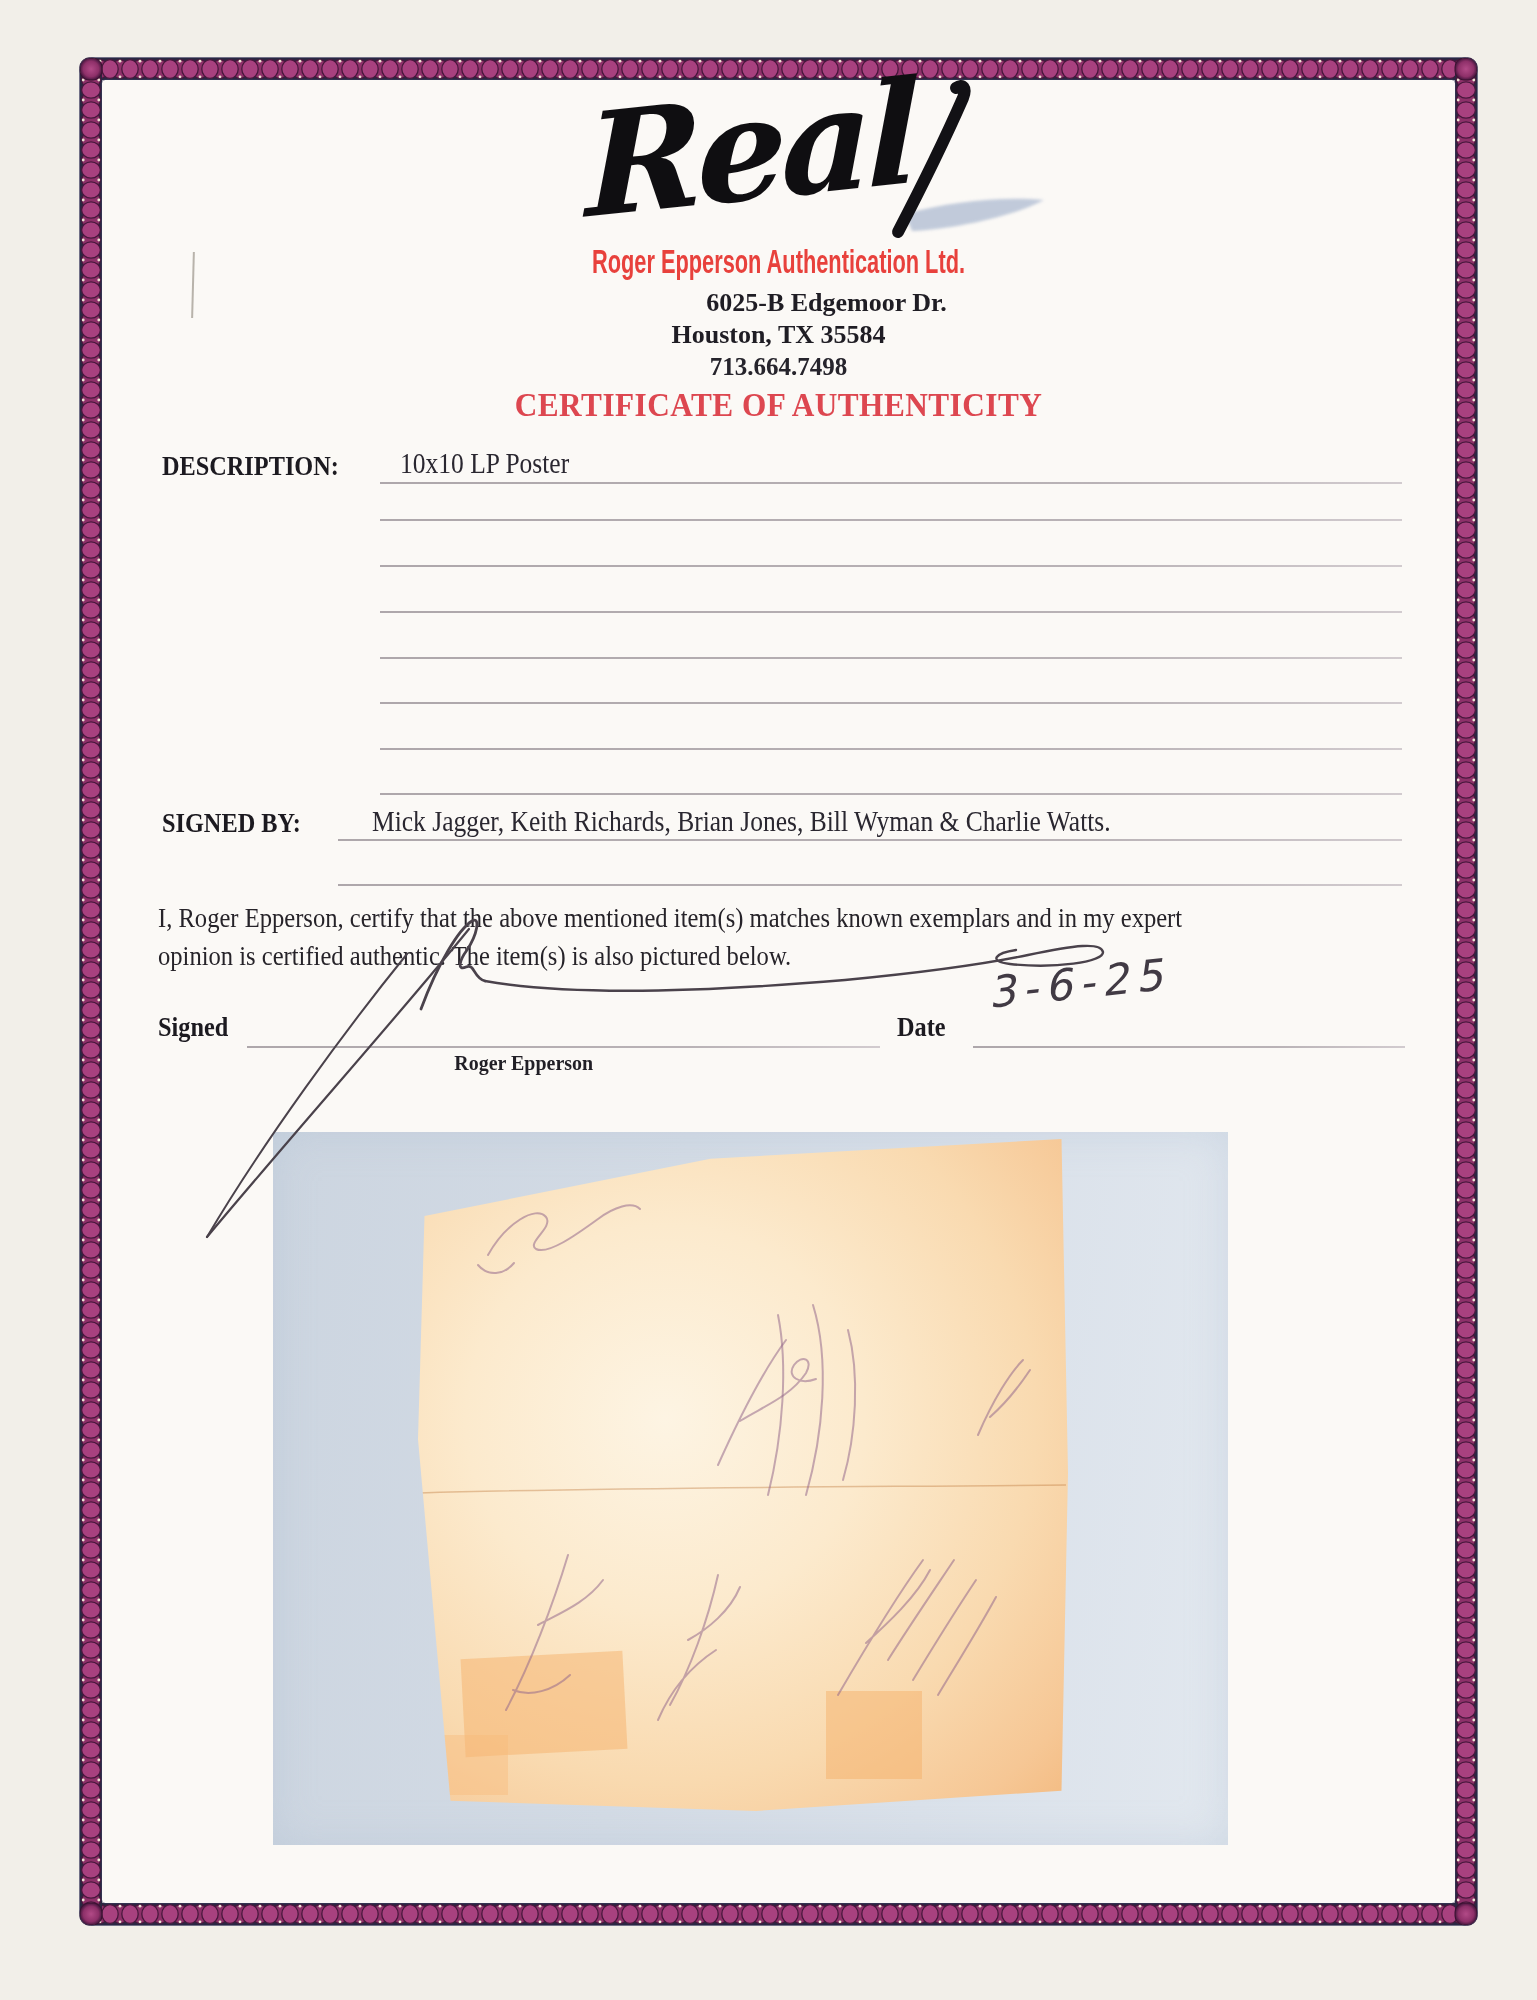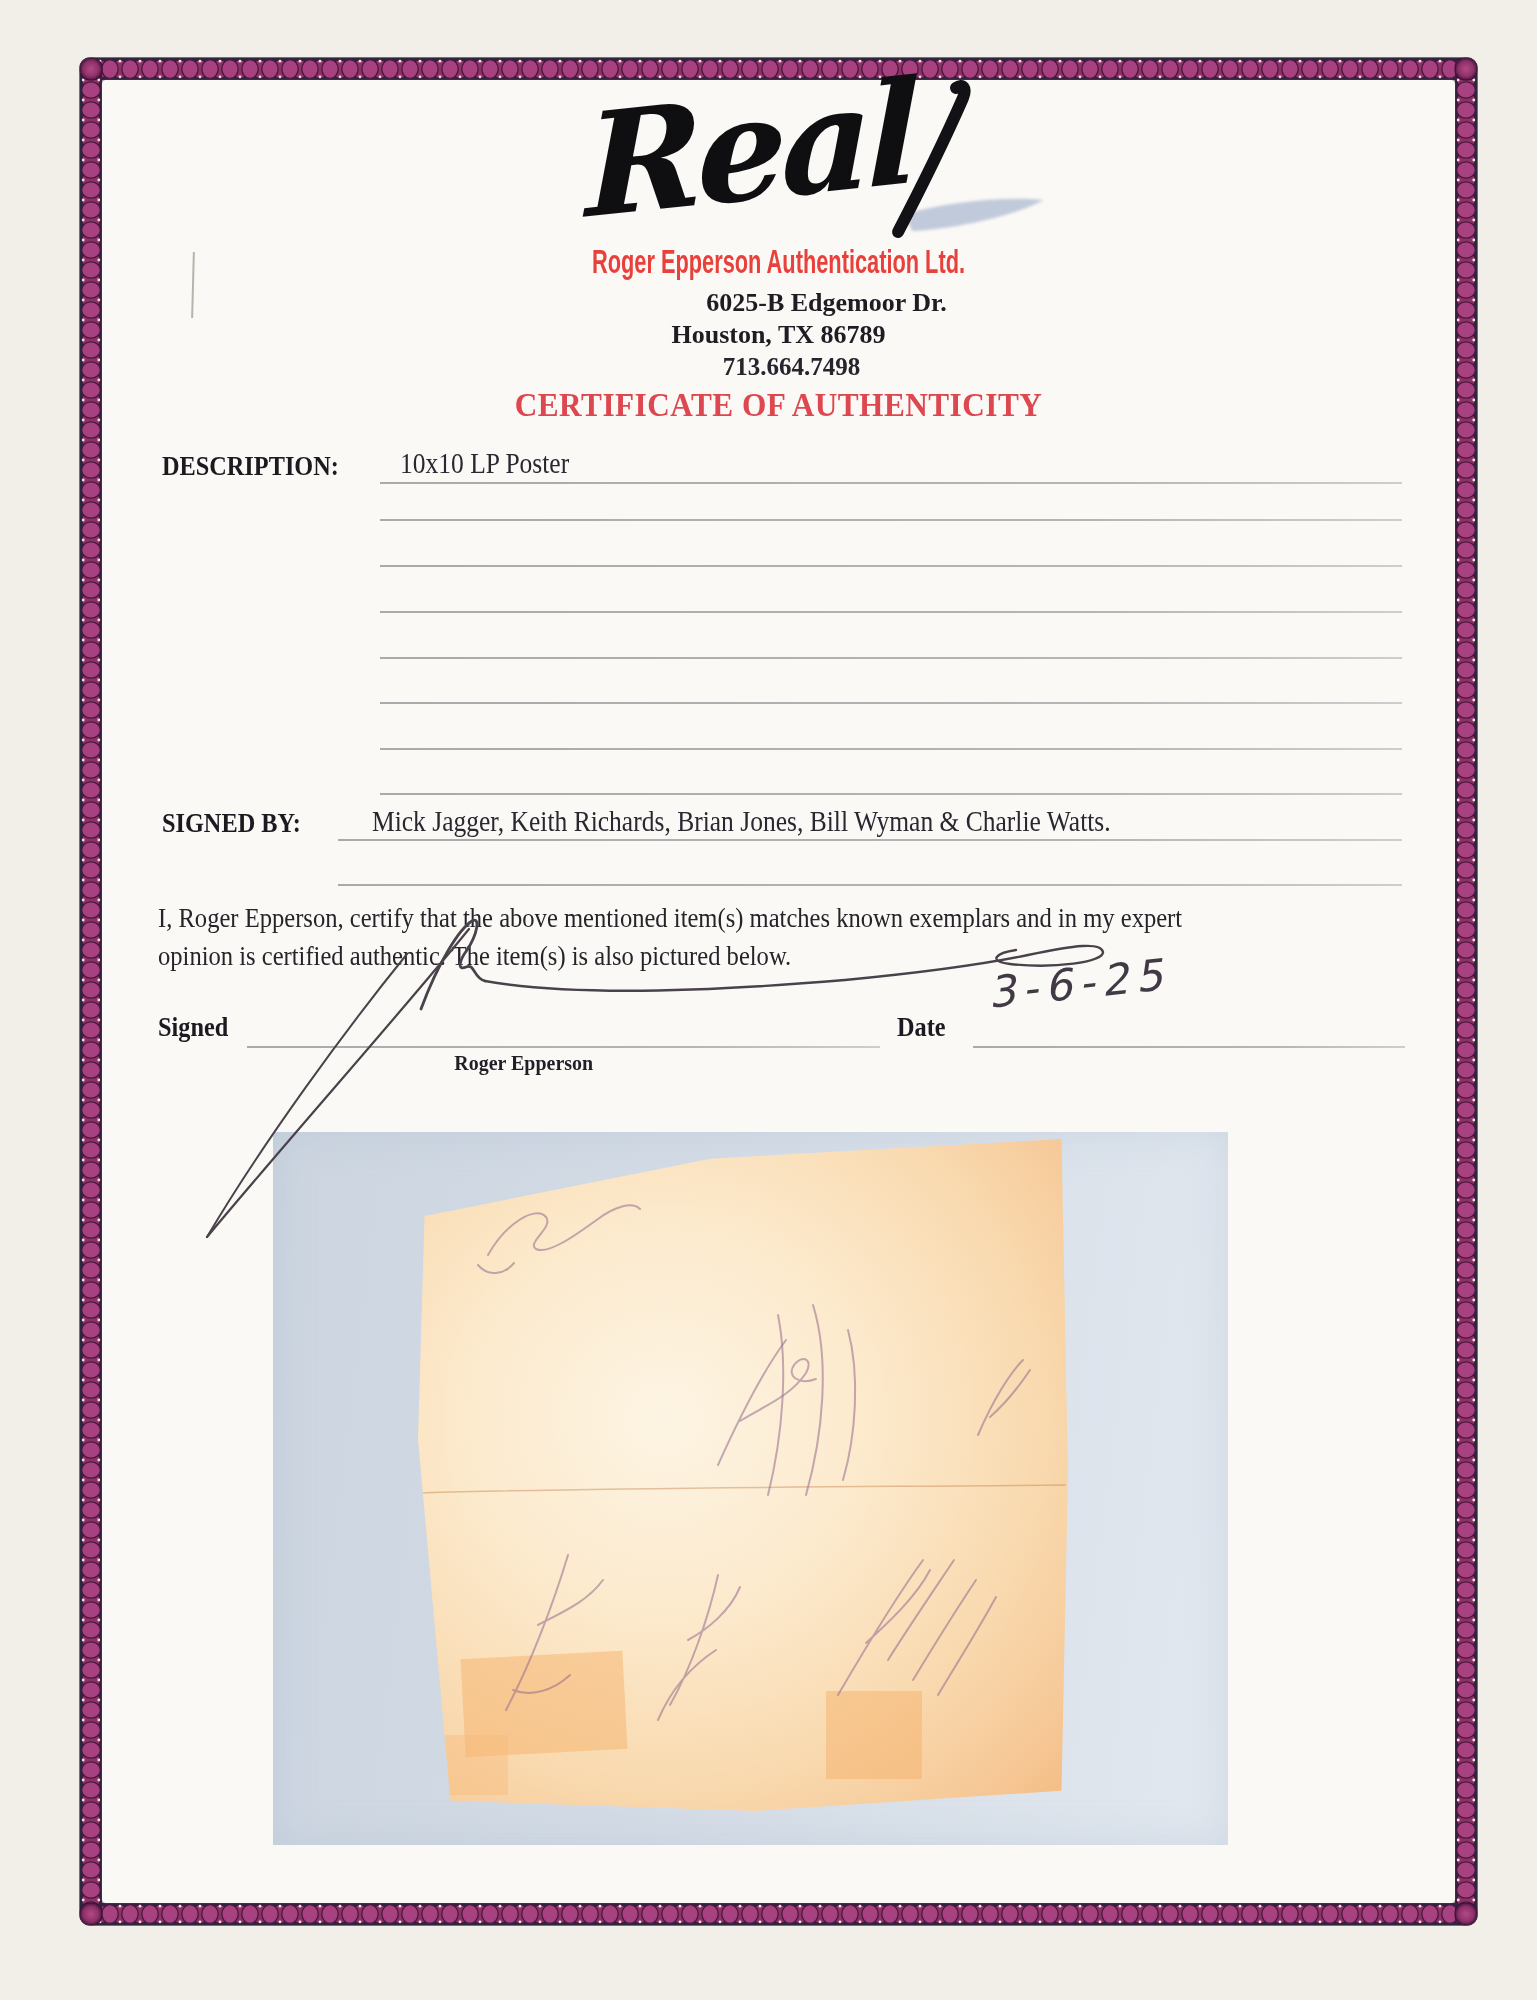--- a/index.html
+++ b/index.html
@@ -28,21 +28,21 @@
   }
   .company{
     position:absolute;left:0;top:243px;width:1353px;
     font-family:"Liberation Sans", sans-serif;font-weight:bold;
     font-size:33px;color:#e8413c;
     transform:scaleX(0.66);transform-origin:center;
     letter-spacing:0px;white-space:nowrap;
   }
   .addr1{position:absolute;left:0;top:288px;width:1353px;font-weight:bold;font-size:26px;color:#1f1d24;padding-left:48px;}
   .addr2{position:absolute;left:0;top:320px;width:1353px;font-weight:bold;font-size:26px;color:#1f1d24;}
-  .phone{position:absolute;left:0;top:353px;width:1353px;font-weight:bold;font-size:25px;color:#26242c;padding-left:13px;}
+  .phone{position:absolute;left:0;top:353px;width:1353px;font-weight:bold;font-size:25px;color:#26242c;}
   .cert-title{
     position:absolute;left:0;top:386px;width:1353px;
     font-weight:bold;font-size:34px;color:#dd4750;
     transform:scaleX(0.92);transform-origin:center;
     letter-spacing:0.5px;white-space:nowrap;
   }
 
   
   .field-label{
     position:absolute;font-weight:bold;color:#1c1a20;
@@ -162,21 +162,21 @@
   </svg>
 
   <div class="content">
 
     <div class="header-block">
       <div class="logo-wrap" style="left:483px;">
         <span class="logo-text">Real</span>
       </div>
       <div class="company">Roger Epperson Authentication Ltd.</div>
       <div class="addr1">6025-B Edgemoor Dr.</div>
-      <div class="addr2">Houston, TX 86789</div>
+      <div class="addr2">Houston, TX 35584</div>
       <div class="phone">713.664.7498</div>
       <div class="cert-title">CERTIFICATE OF AUTHENTICITY</div>
     </div>
 
     <div class="field-label desc-label">DESCRIPTION:</div>
     <div class="field-value desc-value">10x10 LP Poster</div>
     <div class="rule" style="left:380px;top:482px;width:1022px;"></div>
 
     <div class="rule" style="left:380px;top:519px;width:1022px;"></div>
     <div class="rule" style="left:380px;top:565px;width:1022px;"></div>

